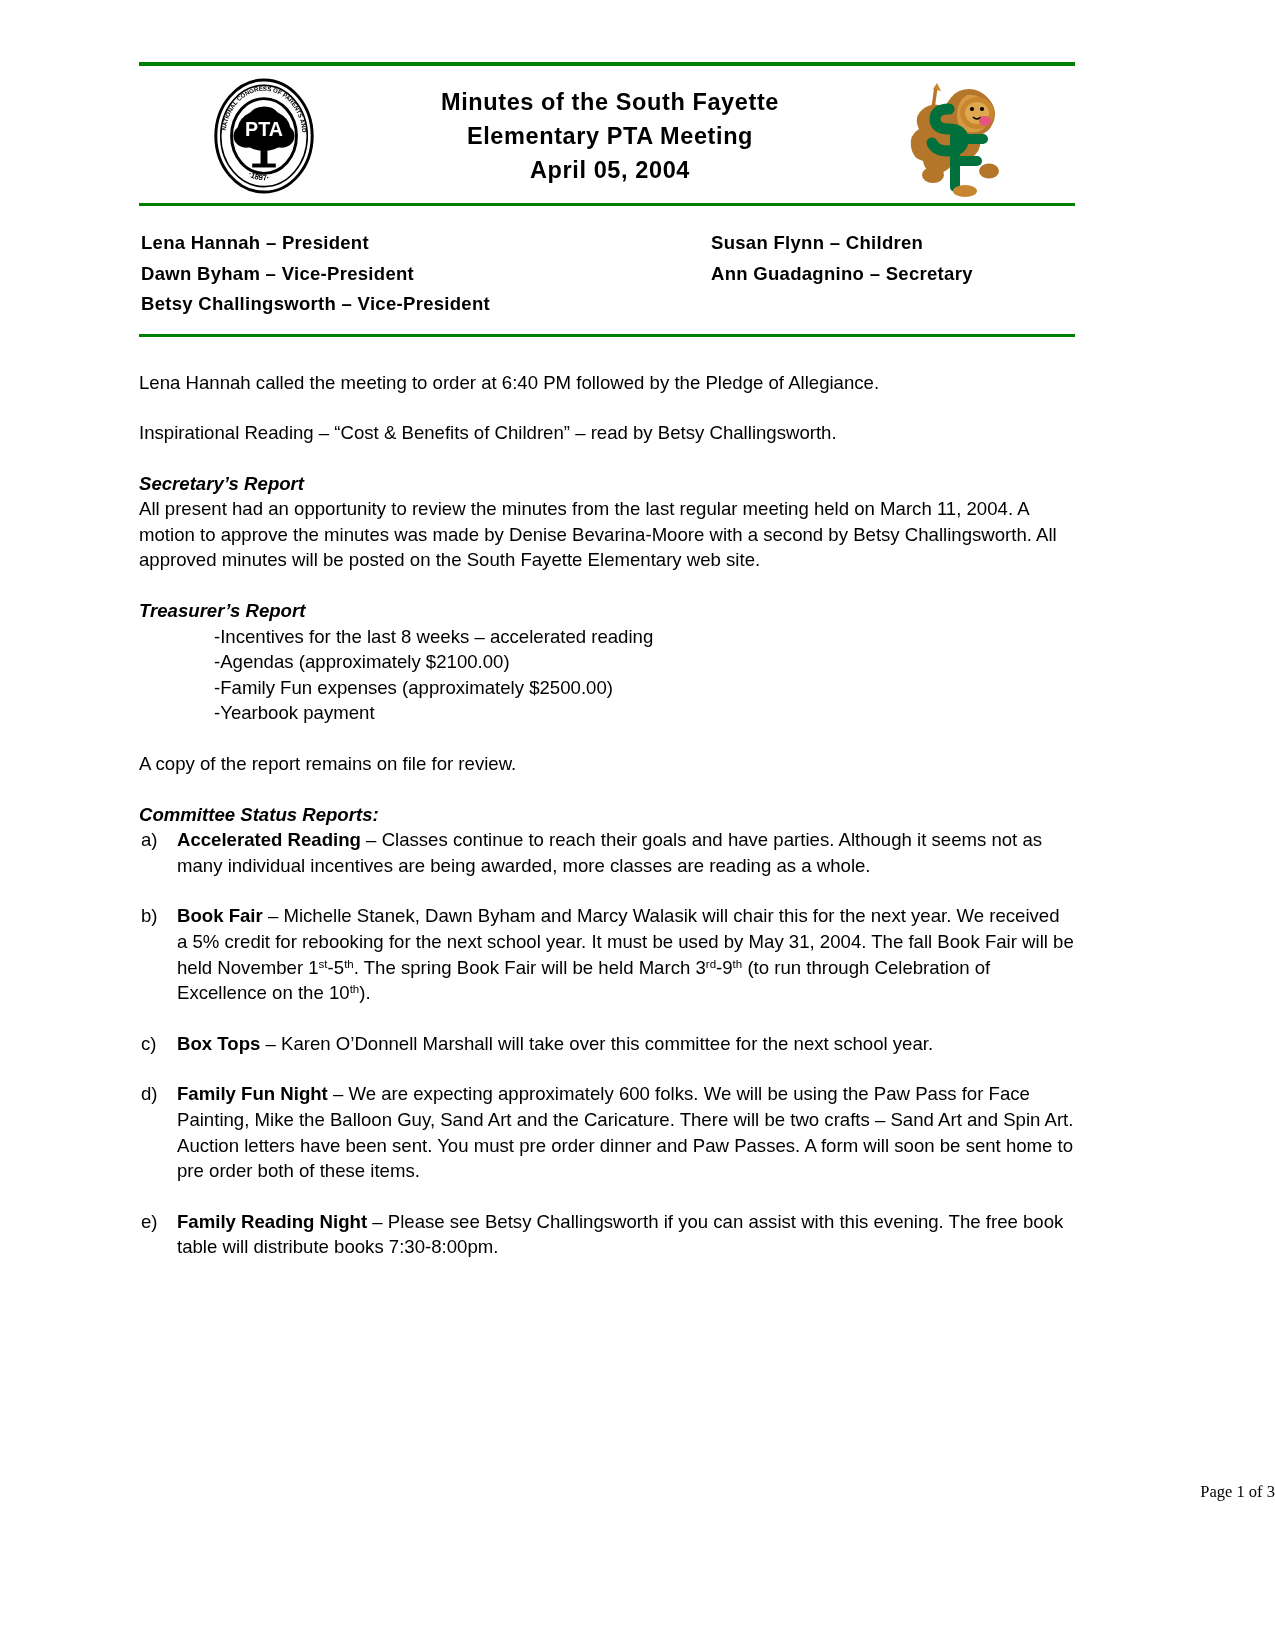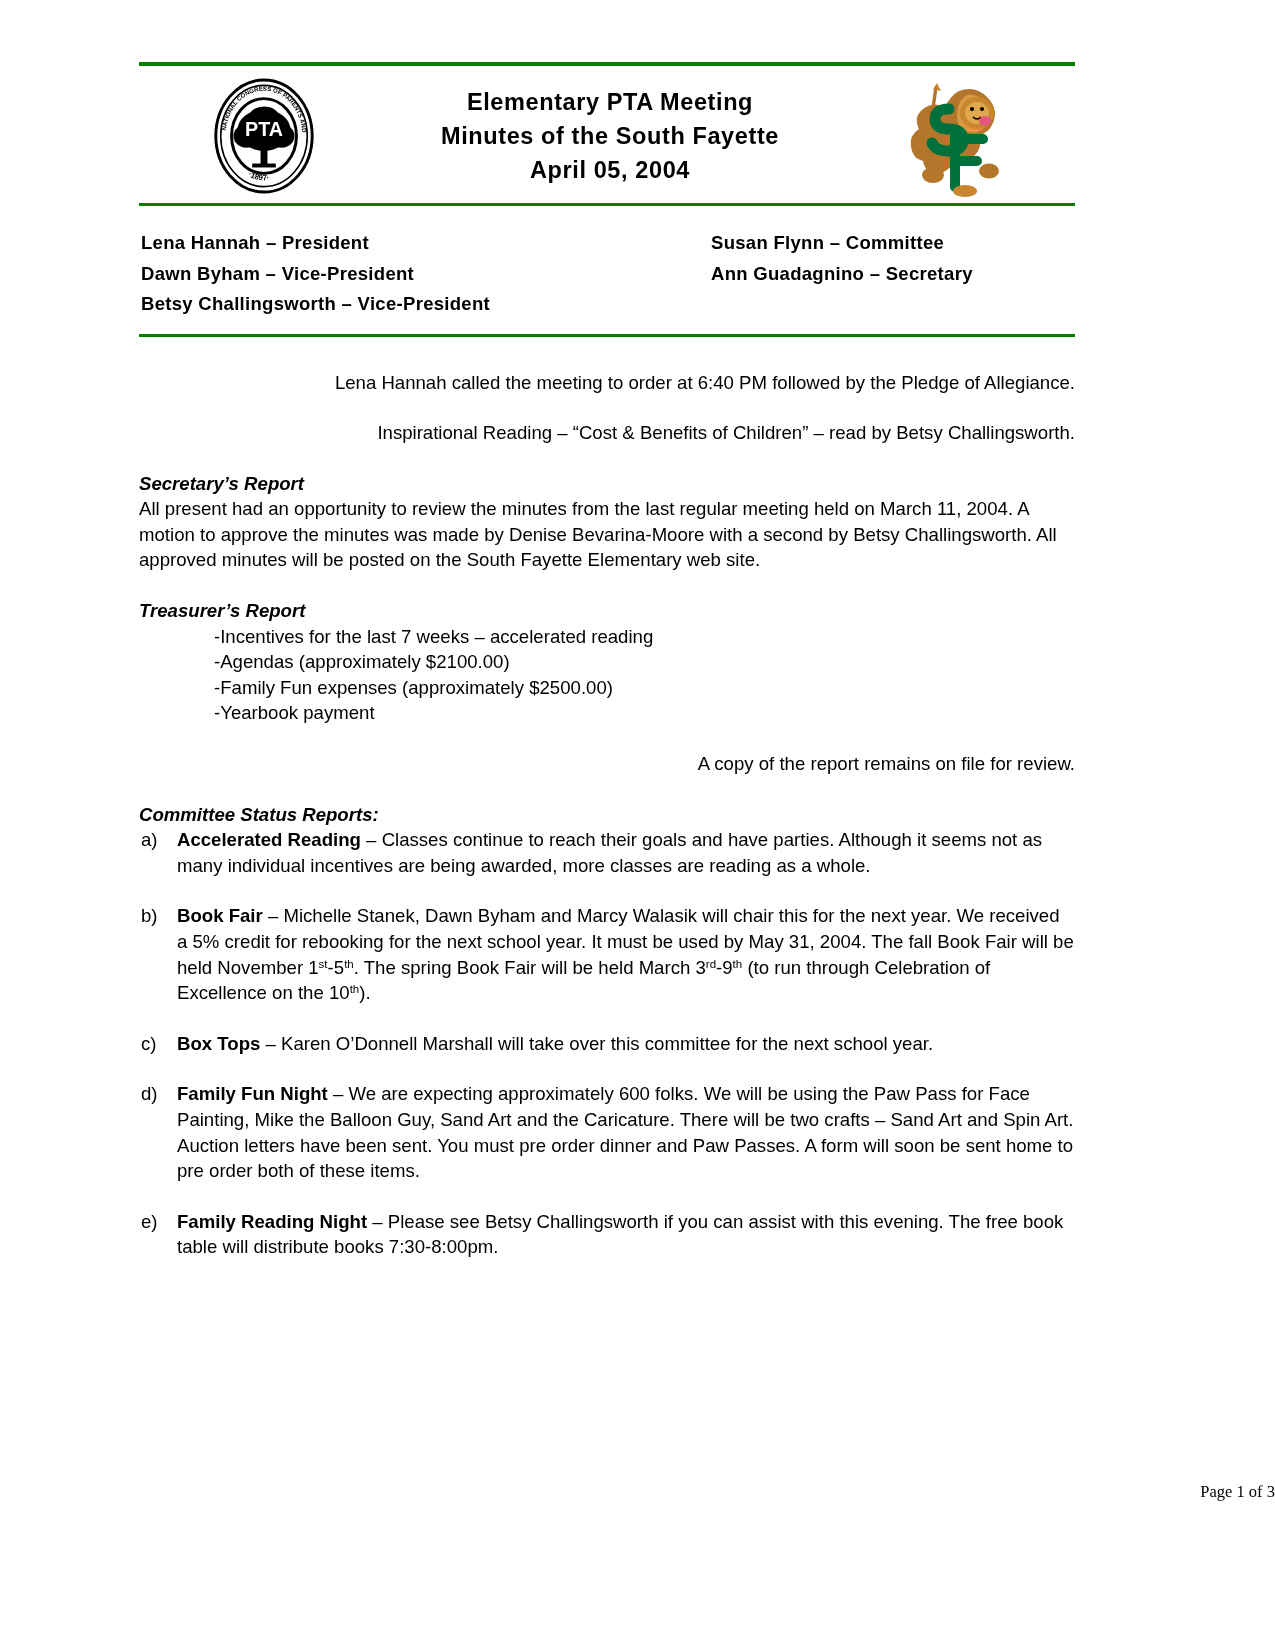--- a/index.html
+++ b/index.html
@@ -83,21 +83,20 @@
   .officer-col-b { flex: 1 1 auto; white-space: nowrap; }
 
   
   .body-area {
     padding-top: 33px;
     font-size: 18.6px;
     line-height: 25.6px;
   }
   p.para {
     margin: 0 0 25px 0;
-    text-align: right;
   }
   p.para-tight { margin: 0; }
   h3.sect {
     font-size: 18.6px;
     font-weight: bold;
     margin: 0;
     line-height: 25.6px;
     font-style: italic;
   }
   .sect-body { margin: 0 0 25px 0; }
@@ -169,22 +168,22 @@
           <text font-family="Liberation Sans, sans-serif" font-size="6.2" font-weight="bold" fill="#000">
             <textPath href="#ringTop" startOffset="4%">NATIONAL CONGRESS OF PARENTS AND TEACHERS</textPath>
           </text>
           <text font-family="Liberation Sans, sans-serif" font-size="8" font-weight="bold" fill="#000">
             <textPath href="#ringBot" startOffset="36%">·1897·</textPath>
           </text>
         </svg>
       </div>
 
       <div class="header-title">
+        <span class="tline">Minutes of the South Fayette</span>
         <span class="tline">Elementary PTA Meeting</span>
-        <span class="tline">Minutes of the South Fayette</span>
         <span class="tline">April 05, 2004</span>
       </div>
 
       <div class="sf-logo">
         <svg viewBox="0 0 112 122" width="112" height="122" aria-hidden="true">
 
           <path d="M62 16 q16 -6 28 6 q12 12 6 26 q-4 10 -14 12 q4 12 -4 20 q-8 8 -20 4 q-6 14 -18 14 q-12 0 -14 -12 q-10 -2 -12 -14 q-2 -12 8 -18 q-6 -12 4 -20 q10 -8 22 -2 q6 -12 14 -16 z" fill="#b4762a"></path>
           <path d="M70 20 q14 -2 20 12 q6 14 -4 22 q-8 6 -18 2 q-8 -4 -8 -16 q0 -14 10 -20 z" fill="#d79a42"></path>
           <ellipse cx="80" cy="38" rx="17" ry="16" fill="#c8862f"></ellipse>
           <ellipse cx="80" cy="38" rx="12" ry="11" fill="#e0a84e"></ellipse>
@@ -205,21 +204,21 @@
           <ellipse cx="68" cy="116" rx="12" ry="6" fill="#c8862f"></ellipse>
         </svg>
       </div>
     </div>
 
     <div class="rule rule-thin"></div>
 
     <div class="officers">
       <div class="officer-row">
         <span class="officer-col-a">Lena Hannah – President</span>
-        <span class="officer-col-b">Susan Flynn – Committee</span>
+        <span class="officer-col-b">Susan Flynn – Children</span>
       </div>
       <div class="officer-row">
         <span class="officer-col-a">Dawn Byham – Vice-President</span>
         <span class="officer-col-b">Ann Guadagnino – Secretary</span>
       </div>
       <div class="officer-row">
         <span class="officer-col-a">Betsy Challingsworth – Vice-President</span>
       </div>
     </div>
 
@@ -228,21 +227,21 @@
     <div class="body-area">
 
       <p class="para">Lena Hannah called the meeting to order at 6:40 PM followed by the Pledge of Allegiance.</p>
       <p class="para">Inspirational Reading – “Cost &amp; Benefits of Children” – read by Betsy Challingsworth.</p>
 
       <h3 class="sect">Secretary’s Report</h3>
       <p class="sect-body">All present had an opportunity to review the minutes from the last regular meeting held on March 11, 2004.  A motion to approve the minutes was made by Denise Bevarina-Moore with a second by Betsy Challingsworth.  All approved minutes will be posted on the South Fayette Elementary web site.</p>
 
       <h3 class="sect">Treasurer’s Report</h3>
       <ul class="payout-list">
-        <li>-Incentives for the last 7 weeks – accelerated reading</li>
+        <li>-Incentives for the last 8 weeks – accelerated reading</li>
         <li>-Agendas (approximately $2100.00)</li>
         <li>-Family Fun expenses (approximately $2500.00)</li>
         <li>-Yearbook payment</li>
       </ul>
       <p class="para" style="margin-top:25px">A copy of the report remains on file for review.</p>
 
       <h3 class="sect">Committee Status Reports:</h3>
 
       <ol class="committee">
         <li>

